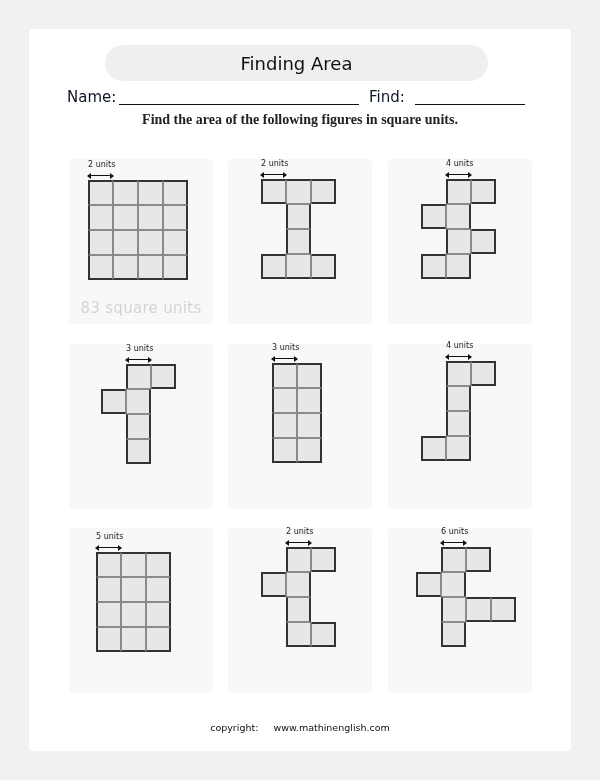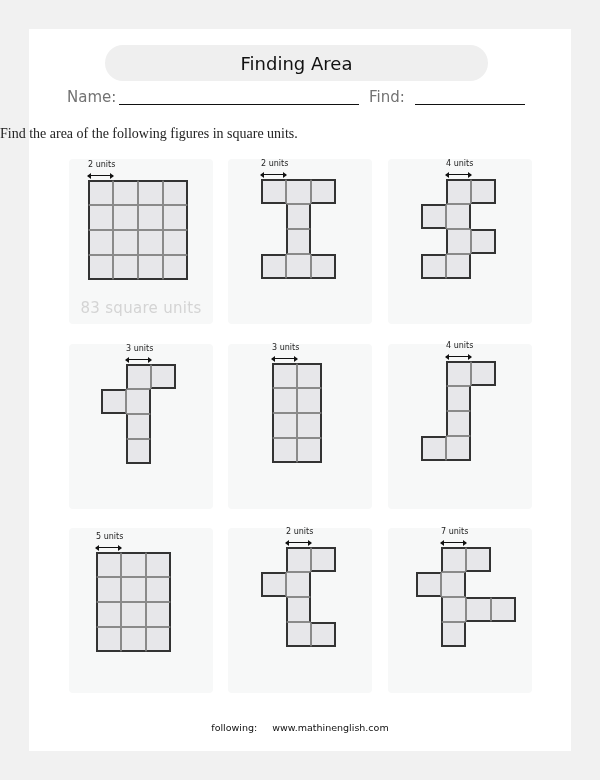--- a/index.html
+++ b/index.html
@@ -13,29 +13,29 @@
     background: #ffffff;
   }
   .title-pill {
     position: absolute; left: 105px; top: 45px; width: 383px; height: 36px;
     background: #efefef; border-radius: 18px;
     display: flex; align-items: center; justify-content: center;
     font-size: 18px; color: #111; font-family: "DejaVu Sans", sans-serif;
   }
   .name-row {
     position: absolute; top: 88px; left: 67px; width: 470px; height: 22px;
-    font-size: 15px; color: #737373;
+    font-size: 15px; color: #0f172a;
   }
   .name-label { position: absolute; left: 0; top: 0; }
   .name-line { position: absolute; left: 52px; top: 16px; width: 240px; border-bottom: 1.5px solid #111; }
   .class-label { position: absolute; left: 302px; top: 0; }
   .class-line { position: absolute; left: 348px; top: 16px; width: 110px; border-bottom: 1.5px solid #111; }
   .instructions {
-    position: absolute; top: 126px; left: 0; width: 600px; 
-    font-family: "Liberation Serif", serif; font-size: 14px; color: #222;
+    position: absolute; top: 112px; left: 0; width: 600px; text-align: center;
+    font-family: "Liberation Serif", serif; font-size: 14px; color: #222; font-weight: bold;
   }
   .card {
     position: absolute; width: 144px; height: 165px;
     background: #f7f8f8; border-radius: 4px;
   }
   .fig { position: absolute; left: 0; top: 0; }
   .cell {
     position: absolute; width: 25px; height: 25px; box-sizing: border-box;
     background: #e7e7ea; border: 1px solid #8a8a8a;
   }
@@ -223,22 +223,22 @@
   <div class="fig">
       <div class="cell" style="left: 53px; top: 19px; border-top: 2px solid rgb(51, 51, 51); border-left: 2px solid rgb(51, 51, 51);"></div>
       <div class="cell" style="left: 78px; top: 19px; border-top: 2px solid rgb(51, 51, 51); border-bottom: 2px solid rgb(51, 51, 51); border-right: 2px solid rgb(51, 51, 51);"></div>
       <div class="cell" style="left: 28px; top: 44px; border-top: 2px solid rgb(51, 51, 51); border-bottom: 2px solid rgb(51, 51, 51); border-left: 2px solid rgb(51, 51, 51);"></div>
       <div class="cell" style="left: 53px; top: 44px; border-right: 2px solid rgb(51, 51, 51);"></div>
       <div class="cell" style="left: 53px; top: 69px; border-left: 2px solid rgb(51, 51, 51);"></div>
       <div class="cell" style="left: 78px; top: 69px; border-top: 2px solid rgb(51, 51, 51); border-bottom: 2px solid rgb(51, 51, 51);"></div>
       <div class="cell" style="left: 103px; top: 69px; border-top: 2px solid rgb(51, 51, 51); border-bottom: 2px solid rgb(51, 51, 51); border-right: 2px solid rgb(51, 51, 51);"></div>
       <div class="cell" style="left: 53px; top: 94px; border-bottom: 2px solid rgb(51, 51, 51); border-left: 2px solid rgb(51, 51, 51); border-right: 2px solid rgb(51, 51, 51);"></div>
       <div class="dim" style="left: 53px; top: 9px; width: 25px;">
-        <div class="dim-label">7 units</div>
+        <div class="dim-label">6 units</div>
         <div class="dim-line"></div>
       </div>
     </div>
 </div>
 
 <div class="footer">
-  <span>following:</span>
+  <span>copyright:</span>
   <span>www.mathinenglish.com</span>
 </div>
 
 </body></html>

